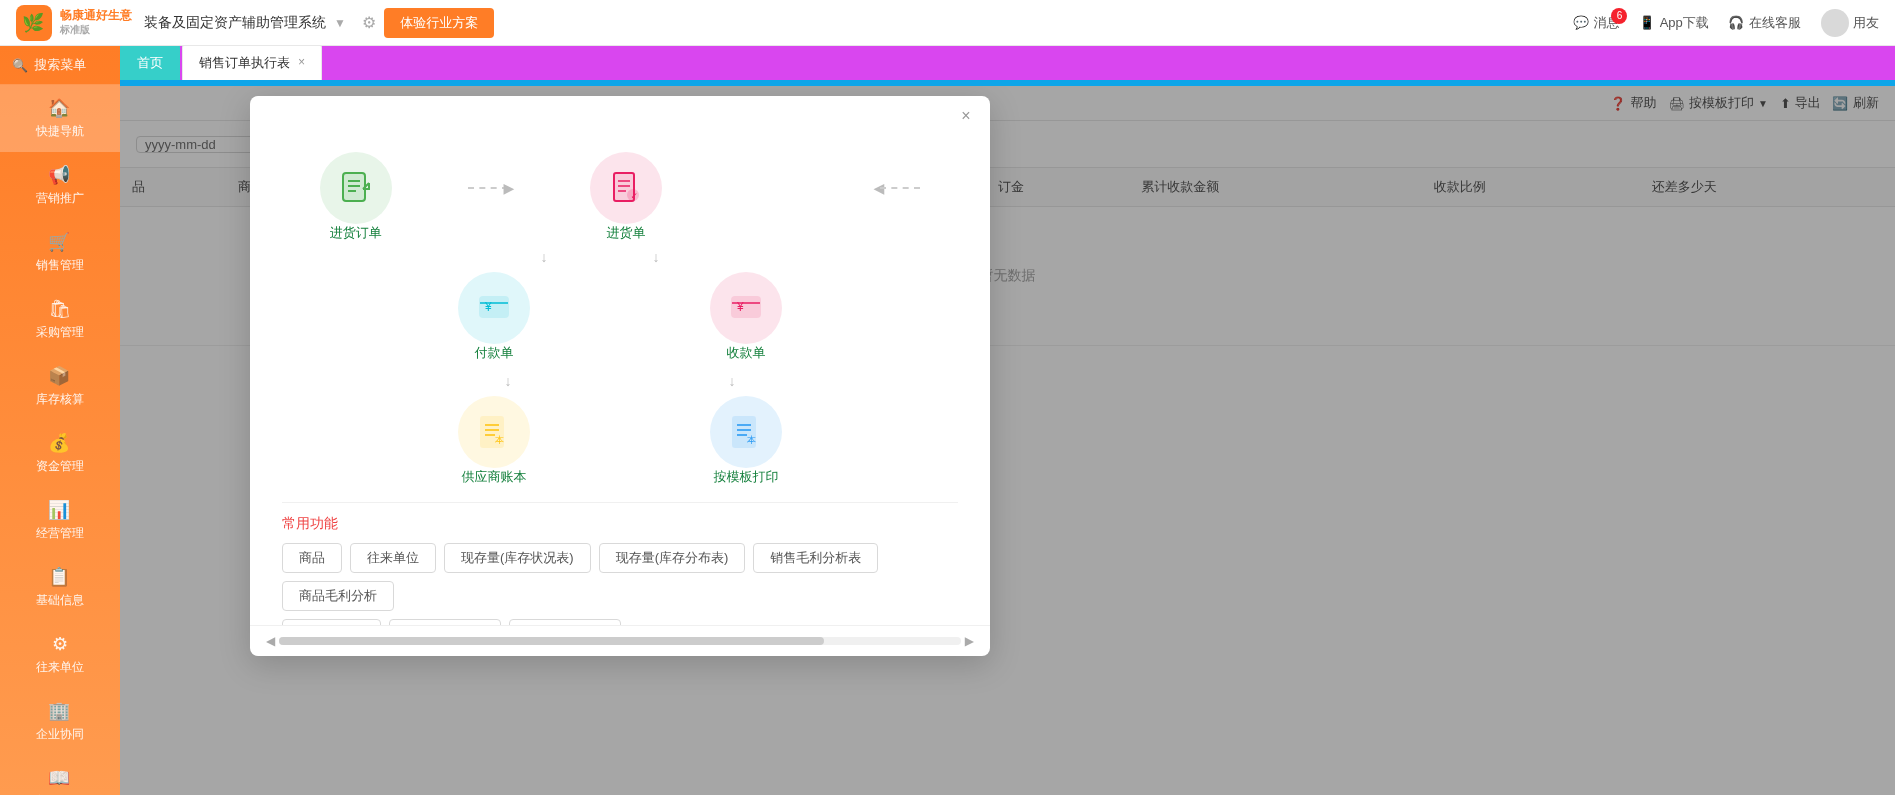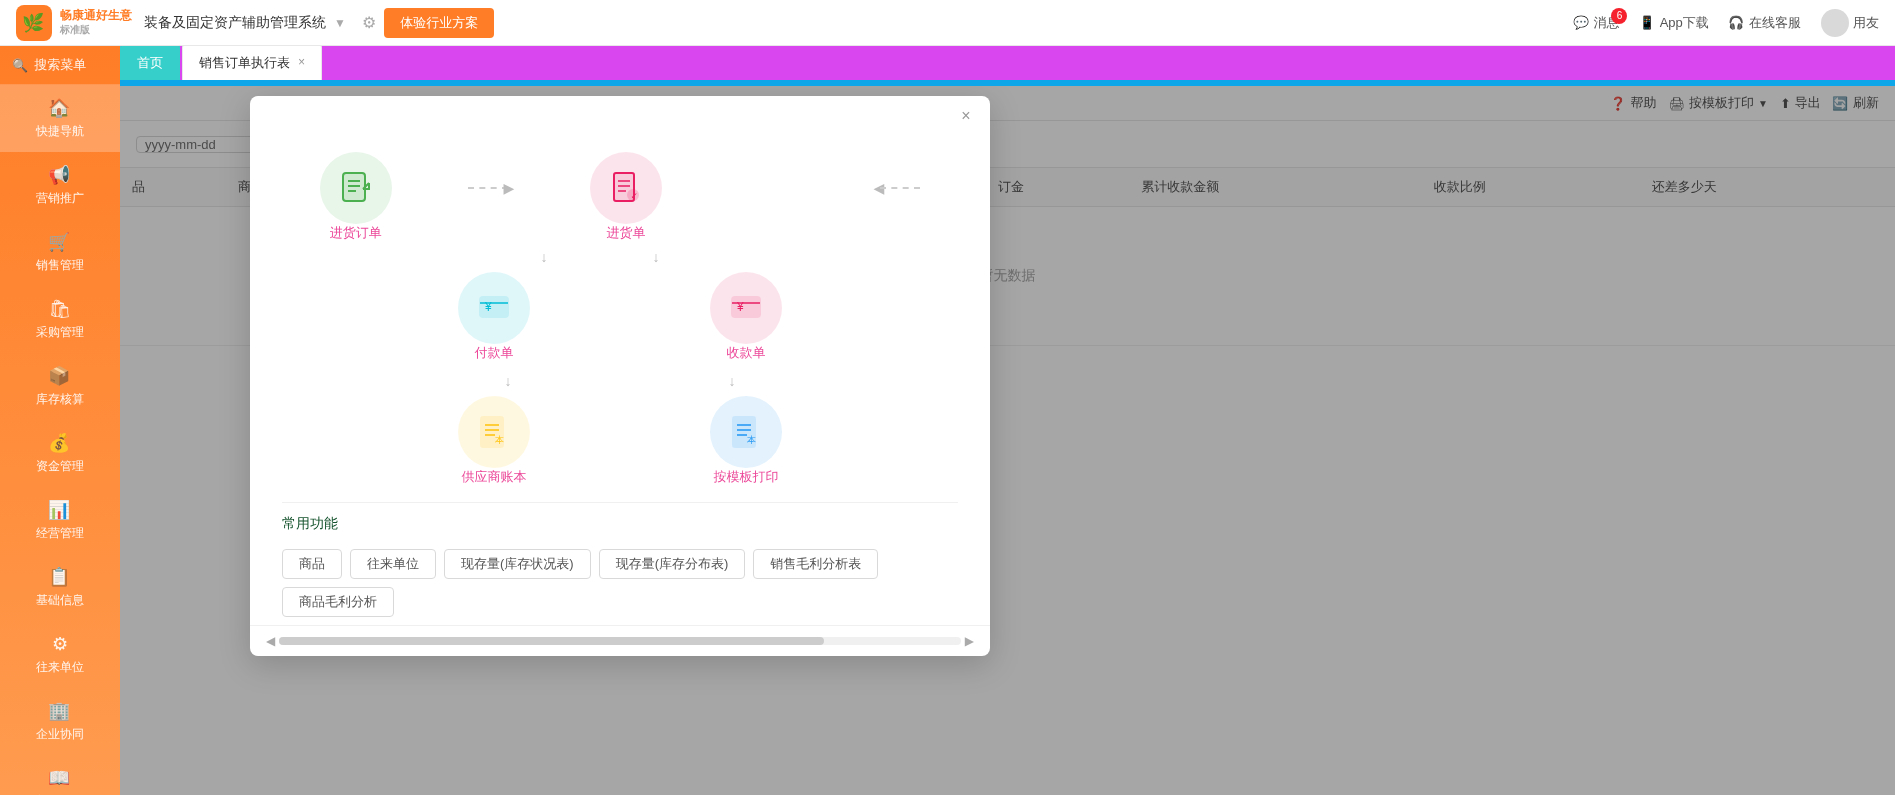--- a/index.html
+++ b/index.html
@@ -245,34 +245,34 @@
       flex: 1;
       overflow-y: auto;
     }
     .flow-circle {
       width: 72px; height: 72px; border-radius: 50%;
       display: flex; align-items: center; justify-content: center;
       font-size: 28px;
       cursor: pointer;
     }
     .flow-label {
-      font-size: 13px; color: #ec4899; text-align: center;
+      font-size: 13px; color: #15803d; text-align: center;
     }
     .node-col {
       display: flex; flex-direction: column; align-items: center;
     }
     .down-arrow { color: #bbb; font-size: 14px; text-align: center; line-height: 1; margin: 4px 0; }
 
     
     .common-functions {
       padding: 12px 0 8px;
       border-top: 1px solid #f0f0f0;
       margin-top: 8px;
     }
-    .common-title { font-size: 14px; color: #14532d; font-weight: 500; margin-bottom: 16px; }
+    .common-title { font-size: 14px; color: #ef4444; font-weight: 500; margin-bottom: 10px; }
     .func-row {
       display: flex; flex-wrap: wrap; gap: 8px; margin-bottom: 8px;
     }
     .func-btn {
       border: 1px solid #d9d9d9; background: #fff; border-radius: 4px;
       padding: 5px 16px; cursor: pointer; font-size: 13px; color: #555;
     }
 
     
     .modal-scroll {

